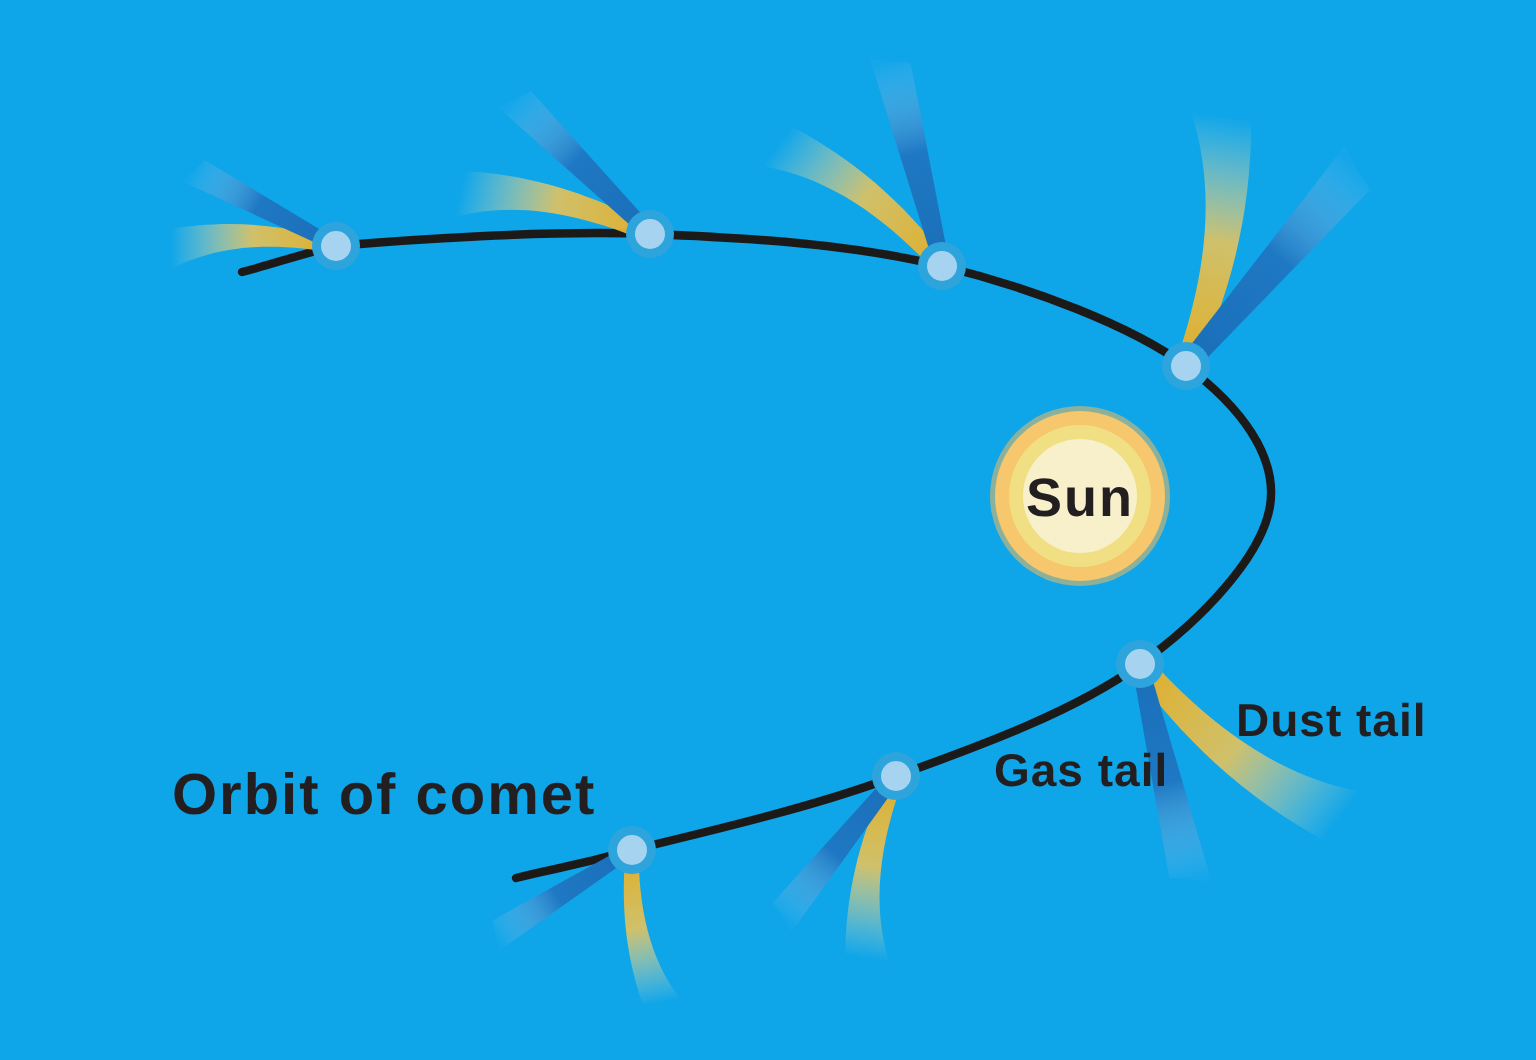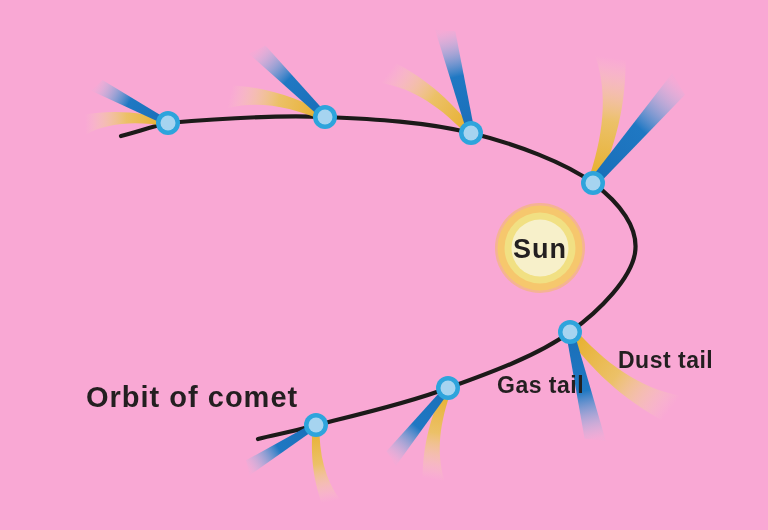--- a/index.html
+++ b/index.html
@@ -1,19 +1,19 @@
 <!DOCTYPE html>
 <html><head>
 <meta charset="utf-8">
 <style>
   html,body{margin:0;padding:0;background:#ffffff;}
   .stage{
     position:relative;
     width:768px;height:530px;
-    background:#f9a8d4;
+    background:#0ea5e9;
     overflow:hidden;
     font-family:"Liberation Sans","DejaVu Sans",sans-serif;
   }
   svg{display:block;}
   .lbl{
     fill:#231f20;
     font-family:"Liberation Sans","DejaVu Sans",sans-serif;
     font-weight:bold;
   }
   .lbl-orbit{font-size:29px;letter-spacing:1px;}

